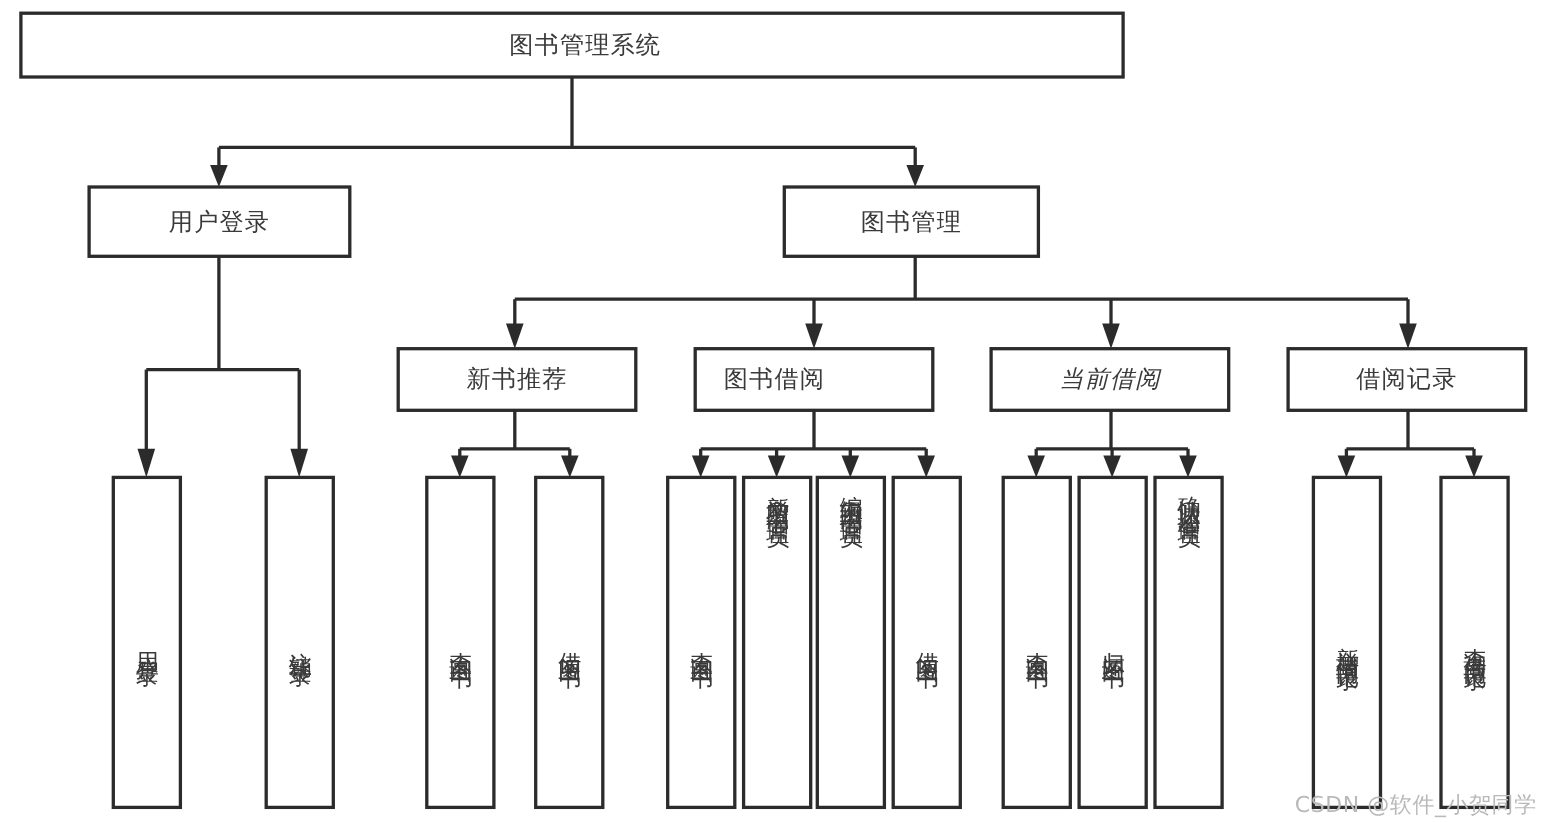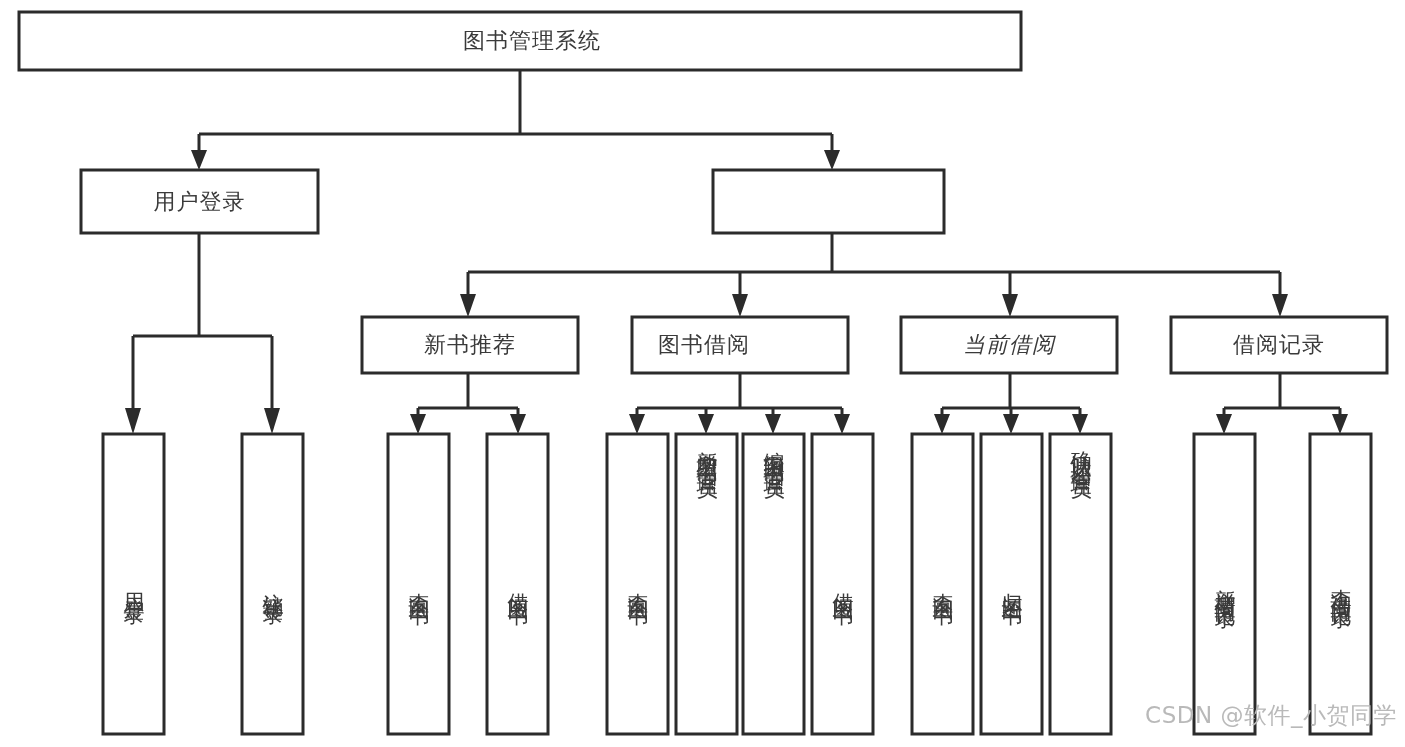--- a/index.html
+++ b/index.html
@@ -70,23 +70,23 @@
   .hlabel-text {
     font-family: "DejaVu Sans", "Liberation Sans", sans-serif;
     font-size: 22px;
     color: #3a3a3a;
     letter-spacing: 1px;
     white-space: nowrap;
   }
   #watermark {
     position: absolute;
     right: 8px;
-    bottom: 16px;
-    font-family: "DejaVu Sans", "Liberation Sans", sans-serif;
-    font-size: 23px;
+    bottom: 2px;
+    font-family: "DejaVu Sans", "Liberation Sans", sans-serif;
+    font-size: 20px;
     color: #b9b9b9;
     letter-spacing: 0.5px;
     pointer-events: none;
     user-select: none;
   }
 </style>
 </head>
 <body>
 
 <div id="diagram-root">
@@ -182,20 +182,23 @@
     </g>
   </svg>
 
   <div class="hlabel-wrap" style="left:19px; top:12px; width:1002px; height:58px;margin-left:12px;">
     <span class="hlabel-text">图书管理系统</span>
   </div>
 
   <div class="hlabel-wrap" style="left:81px; top:170px; width:237px; height:63px;">
     <span class="hlabel-text">用户登录</span>
   </div>
+  <div class="hlabel-wrap" style="left:713px; top:170px; width:231px; height:63px;">
+    <span class="hlabel-text">图书管理</span>
+  </div>
 
   <div class="hlabel-wrap" style="left:362px; top:317px; width:216px; height:56px;">
     <span class="hlabel-text">新书推荐</span>
   </div>
   <div class="hlabel-wrap" style="left:596px; top:317px; width:216px; height:56px;">
     <span class="hlabel-text">图书借阅</span>
   </div>
   <div class="hlabel-wrap" style="left:901px; top:317px; width:216px; height:56px;font-style:italic;">
     <span class="hlabel-text">当前借阅</span>
   </div>

